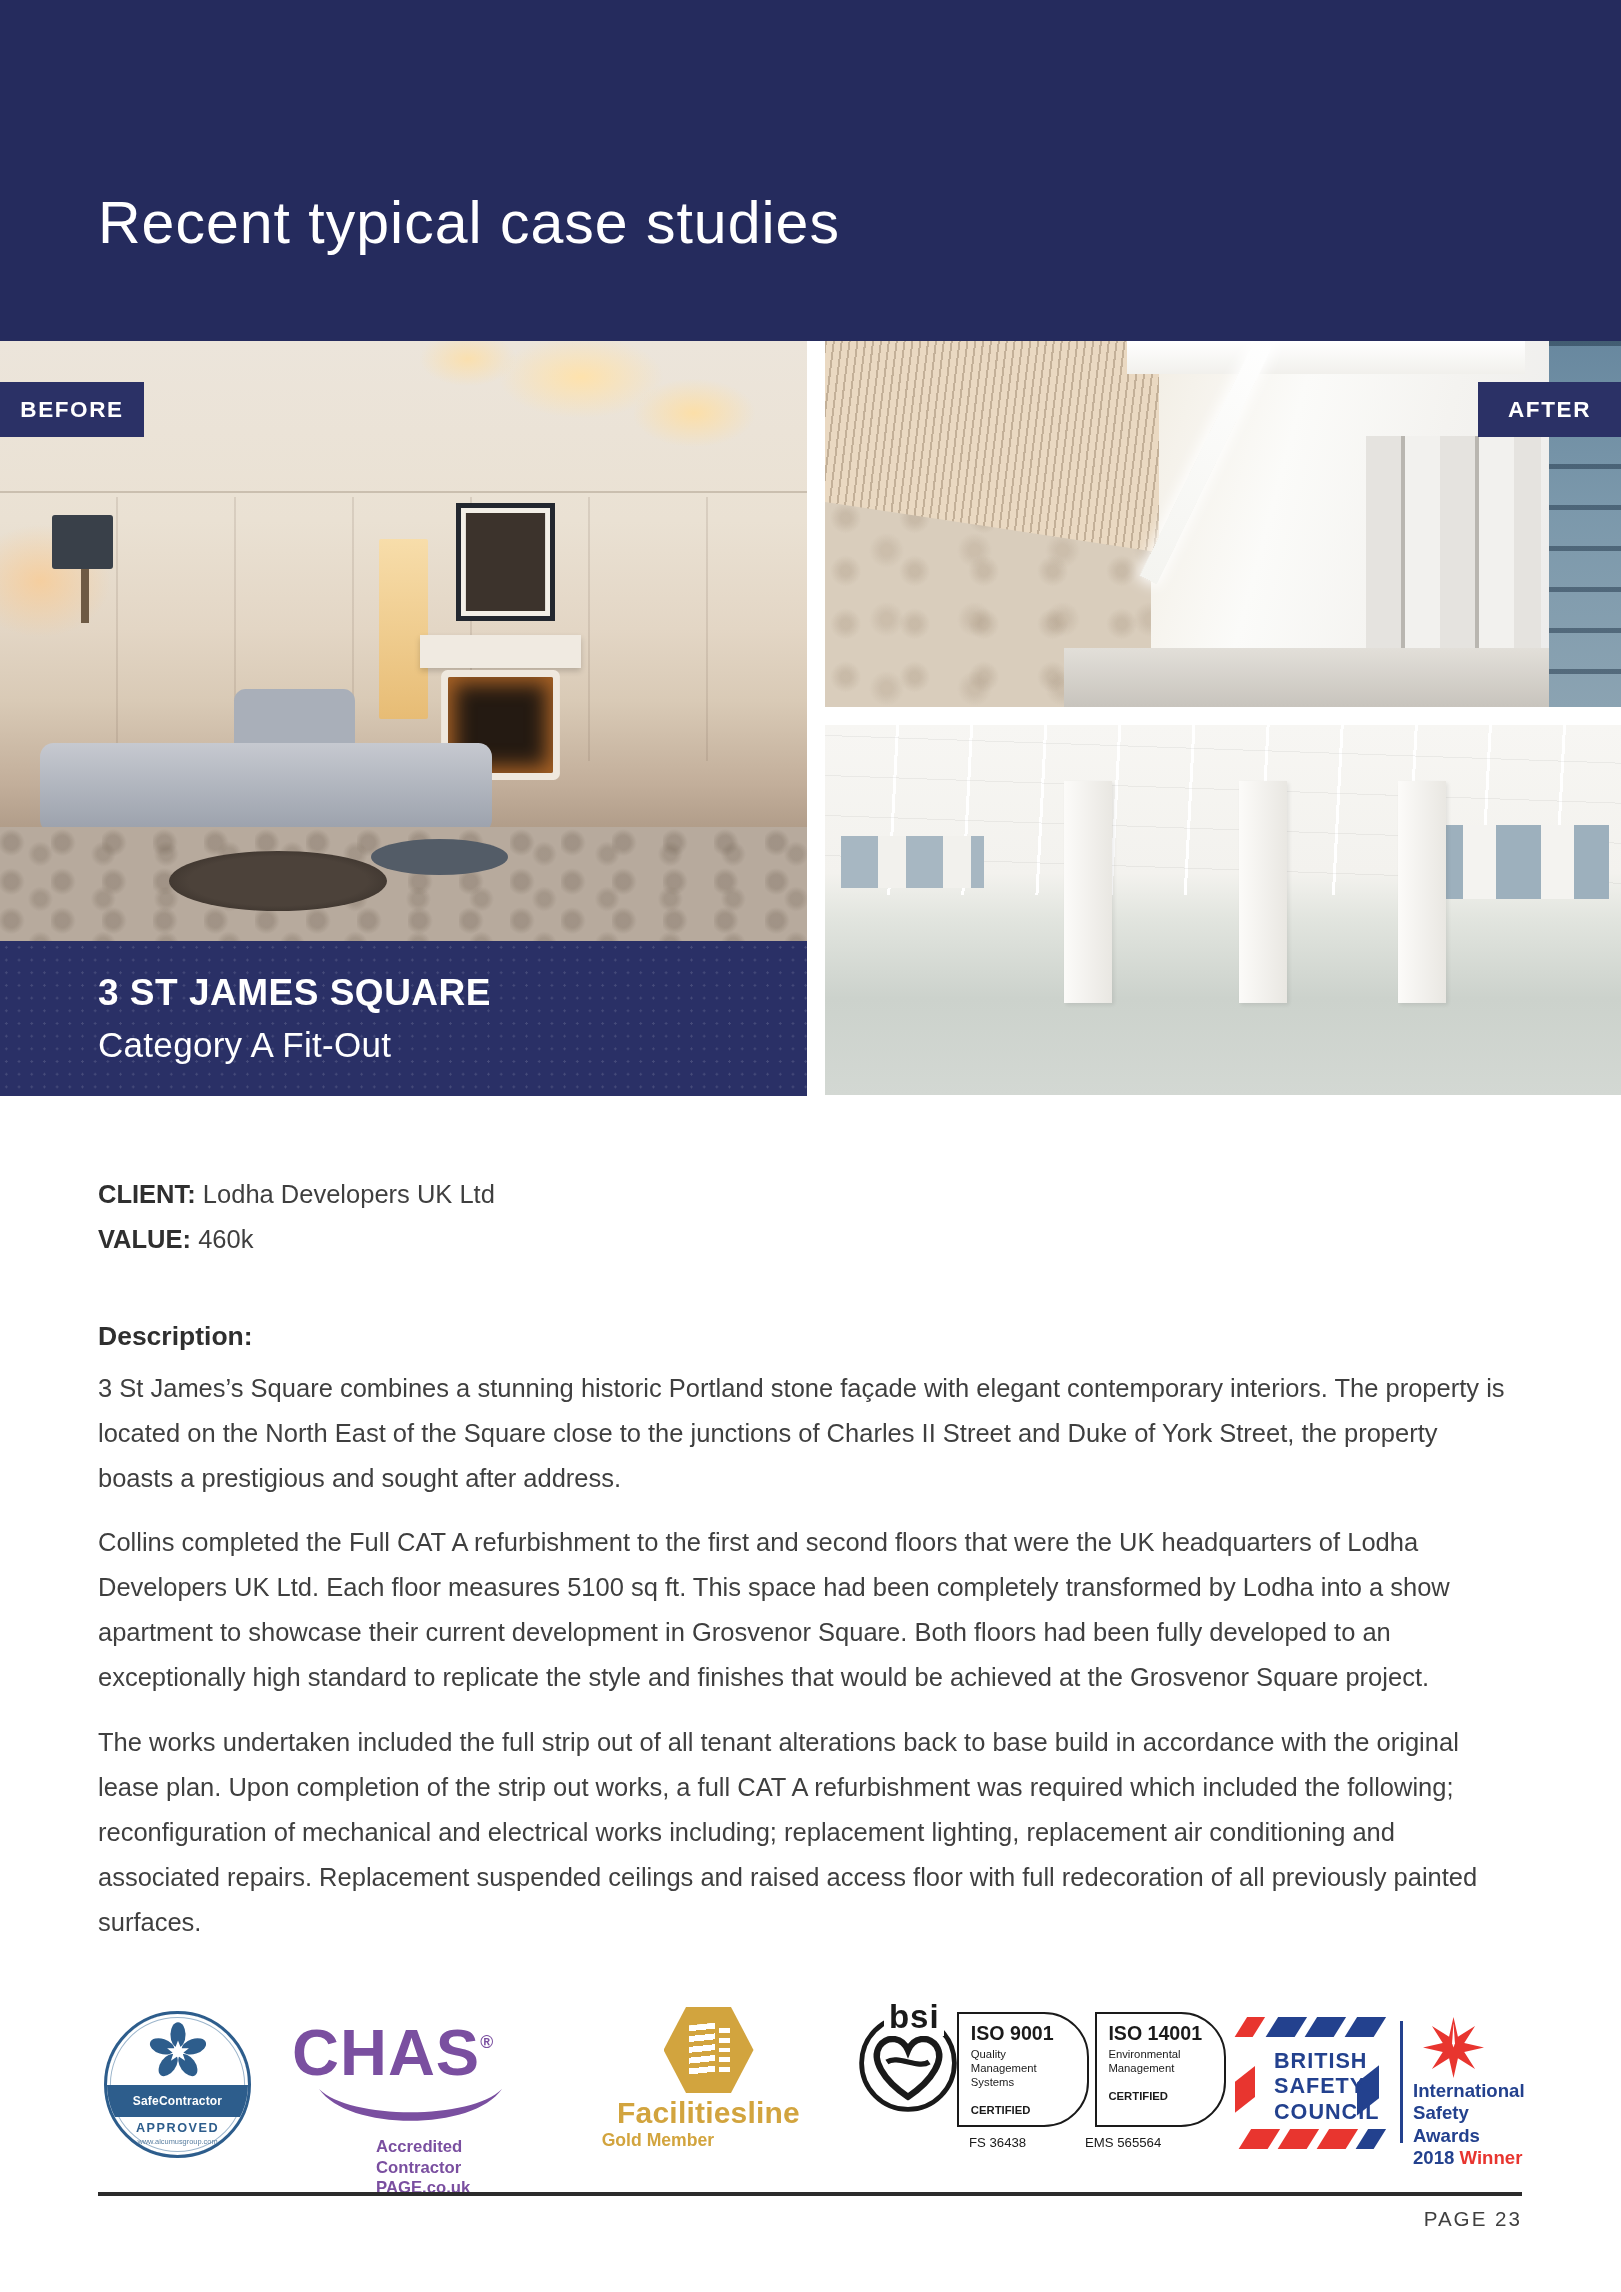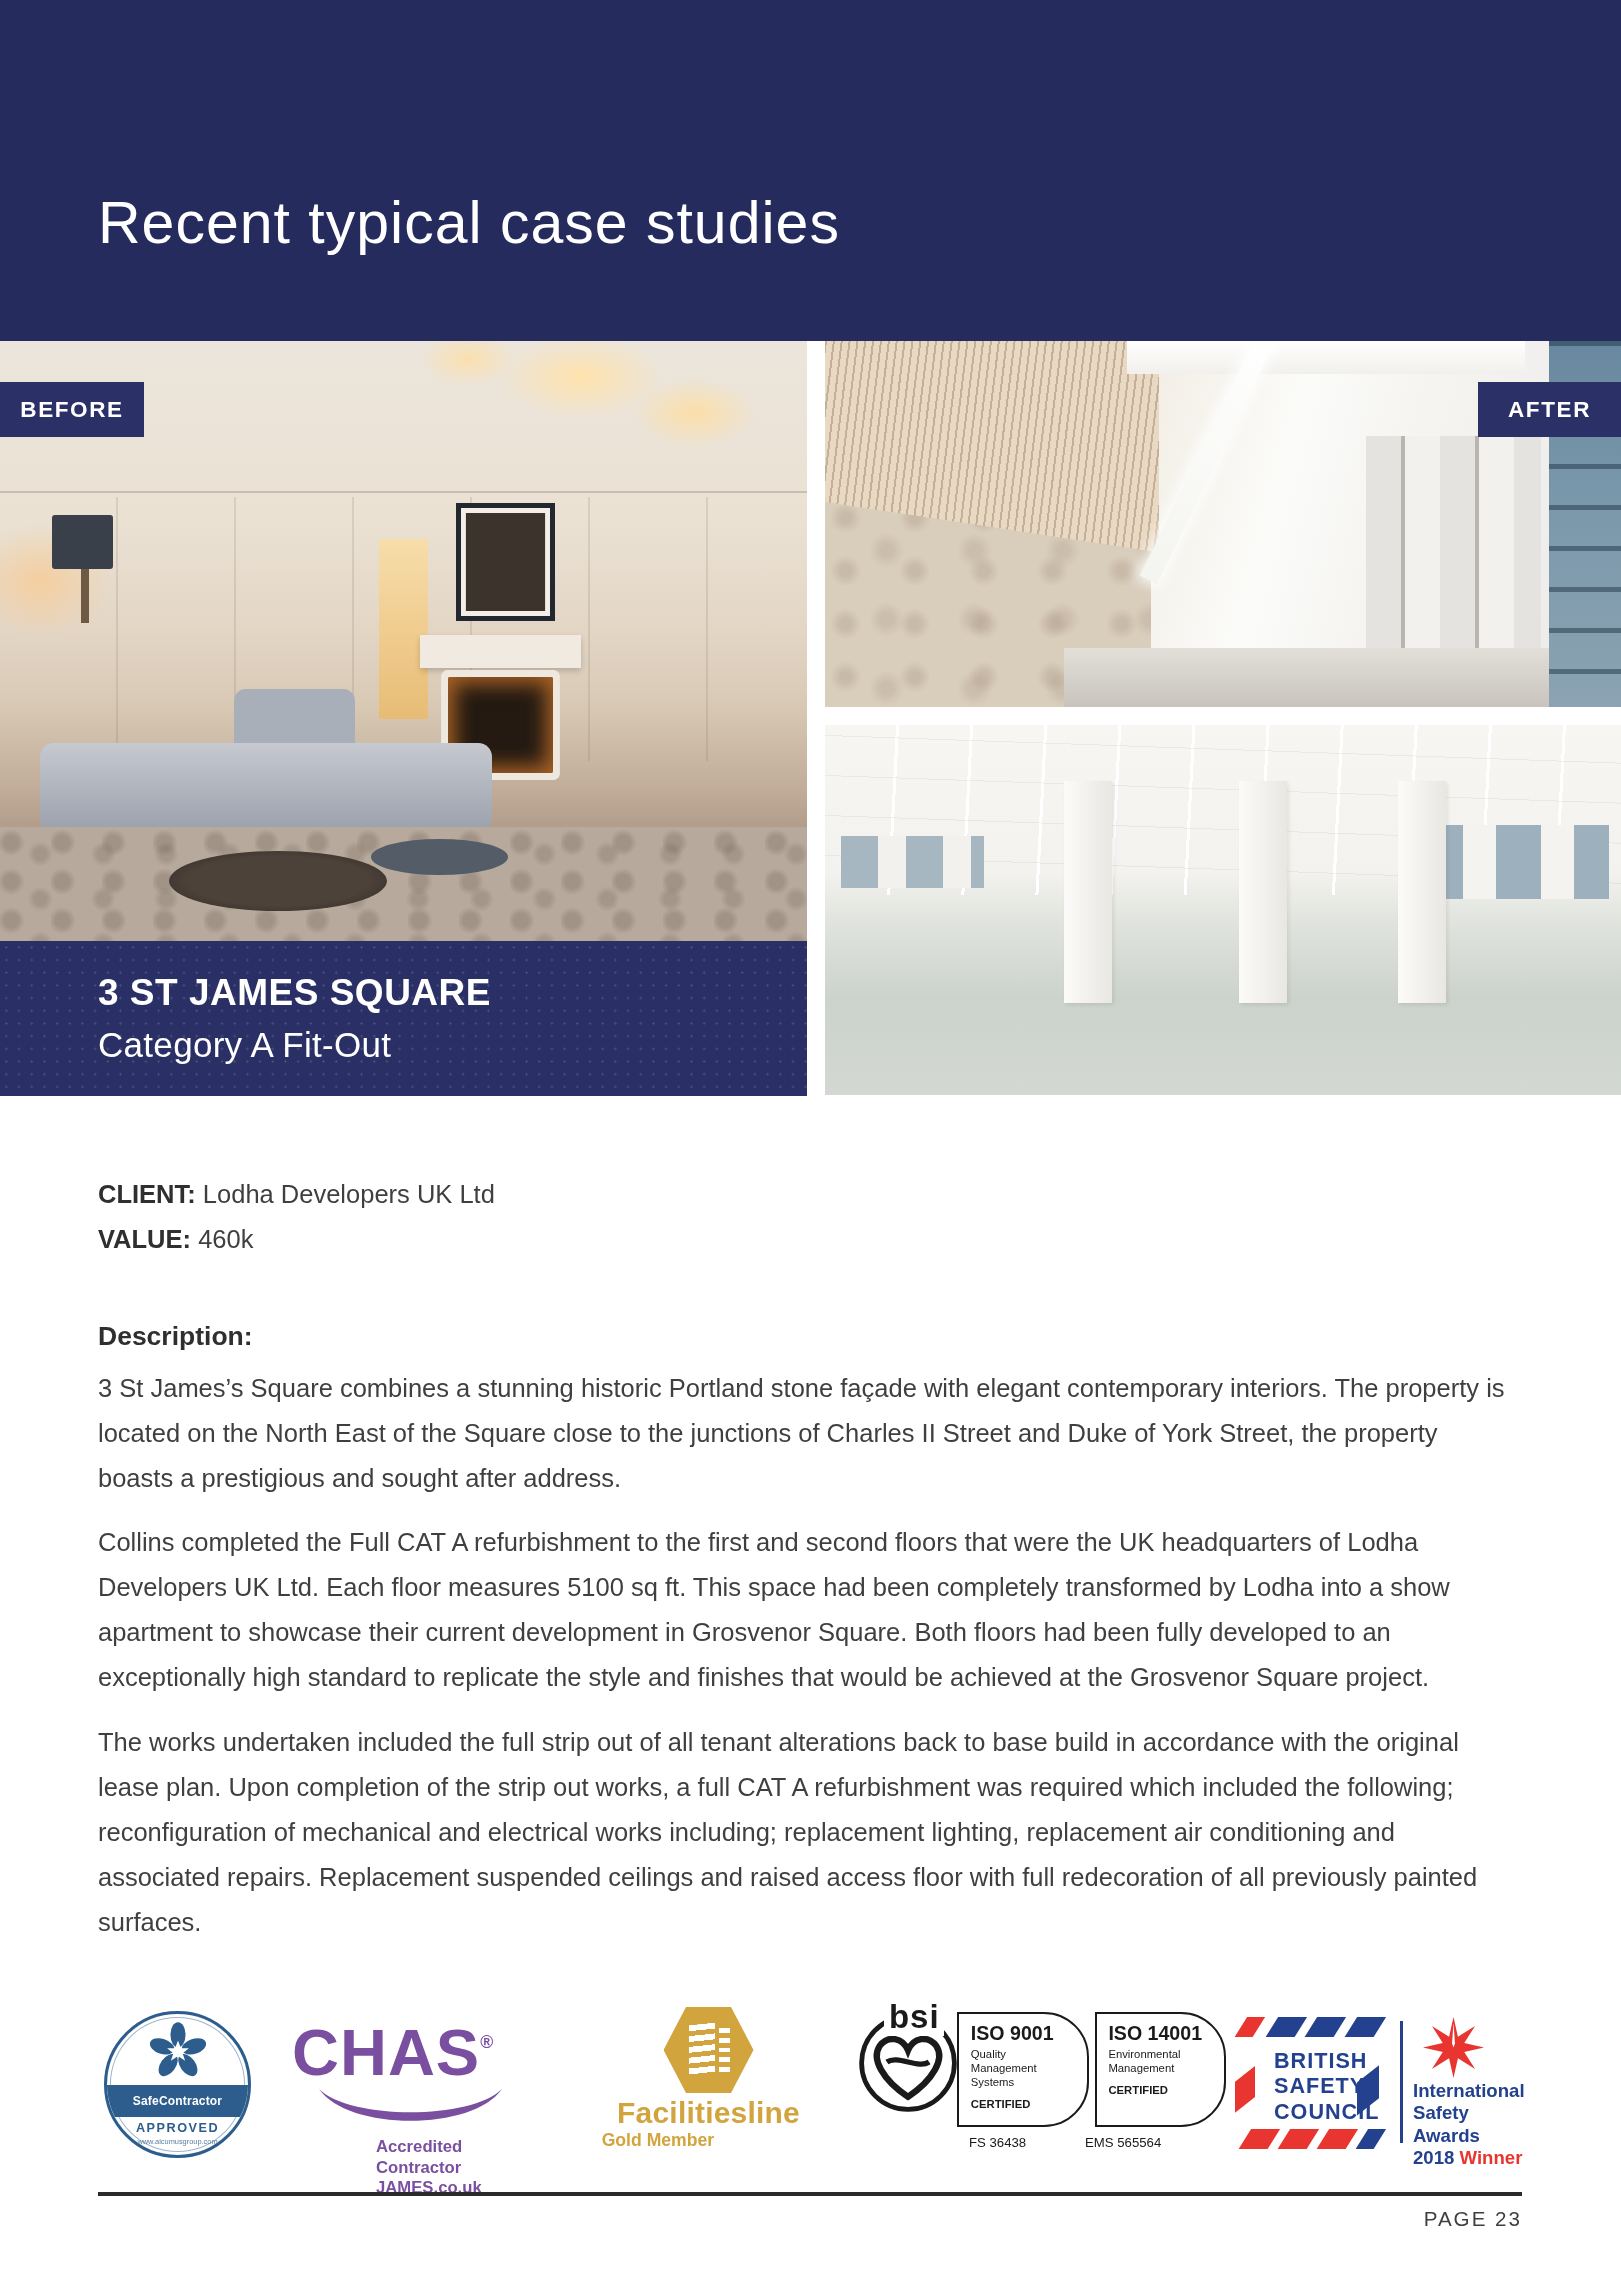--- a/index.html
+++ b/index.html
@@ -132,21 +132,21 @@
   
   .bsi{position:absolute;left:855px;top:1px;width:353px;height:147px;color:#1a1a1a;}
   .bsi-mark{position:absolute;left:0;top:0;width:106px;height:116px;}
   .bsi-word{position:absolute;left:29px;top:-5.9px;background:#ffffff;padding:0 4.9px;
     font-size:33px;font-weight:bold;letter-spacing:1px;}
   .bsi-panels{position:absolute;left:102px;top:7.8px;display:flex;}
   .bsi-panel{border:2.5px solid #1a1a1a;border-radius:0 45px 45px 0;width:110px;height:98px;
     padding:7.8px 5.9px 5.9px 11.8px;margin-right:5.9px;background:#fff;}
   .bsi-standard{font-size:19.6px;font-weight:bold;margin-bottom:3.9px;}
   .bsi-scheme{font-size:11.3px;line-height:13.7px;width:84px;}
-  .bsi-status{font-size:11.3px;font-weight:bold;margin-top:8px;}
+  .bsi-status{font-size:11.3px;font-weight:bold;margin-top:14px;}
   .bsi-codes{position:absolute;left:114px;top:131px;display:flex;font-size:13.2px;}
   .bsi-code1{width:116px;}
   
   .bsc{position:absolute;left:1237px;top:13.7px;width:294px;height:137px;}
   .bsc-box{position:absolute;left:0;top:0;width:149px;height:131px;}
   .bsc-text{position:absolute;left:37px;top:31px;color:#23418e;font-weight:bold;font-size:21.6px;line-height:25.5px;letter-spacing:1px;}
   .d{position:absolute;width:29px;height:19.6px;transform:skewX(-32deg);}
   .db{background:#23418e;} .dr{background:#e8352f;}
   .d.t1{left:3.9px;top:0;width:17.6px;} .d.t2{left:35px;top:0;} .d.t3{left:74px;top:0;} .d.t4{left:114px;top:0;}
   .d.r1{left:120px;top:57px;width:21.6px;height:33px;transform:skewY(-38deg);}
@@ -243,21 +243,21 @@
       <div class="sc-approved">APPROVED</div>
       <div class="sc-url">www.alcumusgroup.com</div>
     </div>
 
     <div class="chas">
       <p class="chas-word"><span>CHAS</span><sup>®</sup></p>
       <svg class="chas-swoosh" width="225" height="49" viewBox="0 0 240 60">
         <path d="M8 6 C 44 58, 196 58, 232 6 C 194 44, 46 44, 8 6 Z" fill="#7a4fa0"></path>
       </svg>
       <div class="chas-sub">Accredited Contractor</div>
-      <div class="chas-sub">JAMES.co.uk</div>
+      <div class="chas-sub">PAGE.co.uk</div>
     </div>
 
     <div class="fl">
       <div class="fl-hex">
         <div class="fl-bld"></div>
         <div class="fl-bld2"></div>
       </div>
       <div class="fl-name">Facilitiesline</div>
       <div class="fl-member">Gold Member</div>
     </div>

